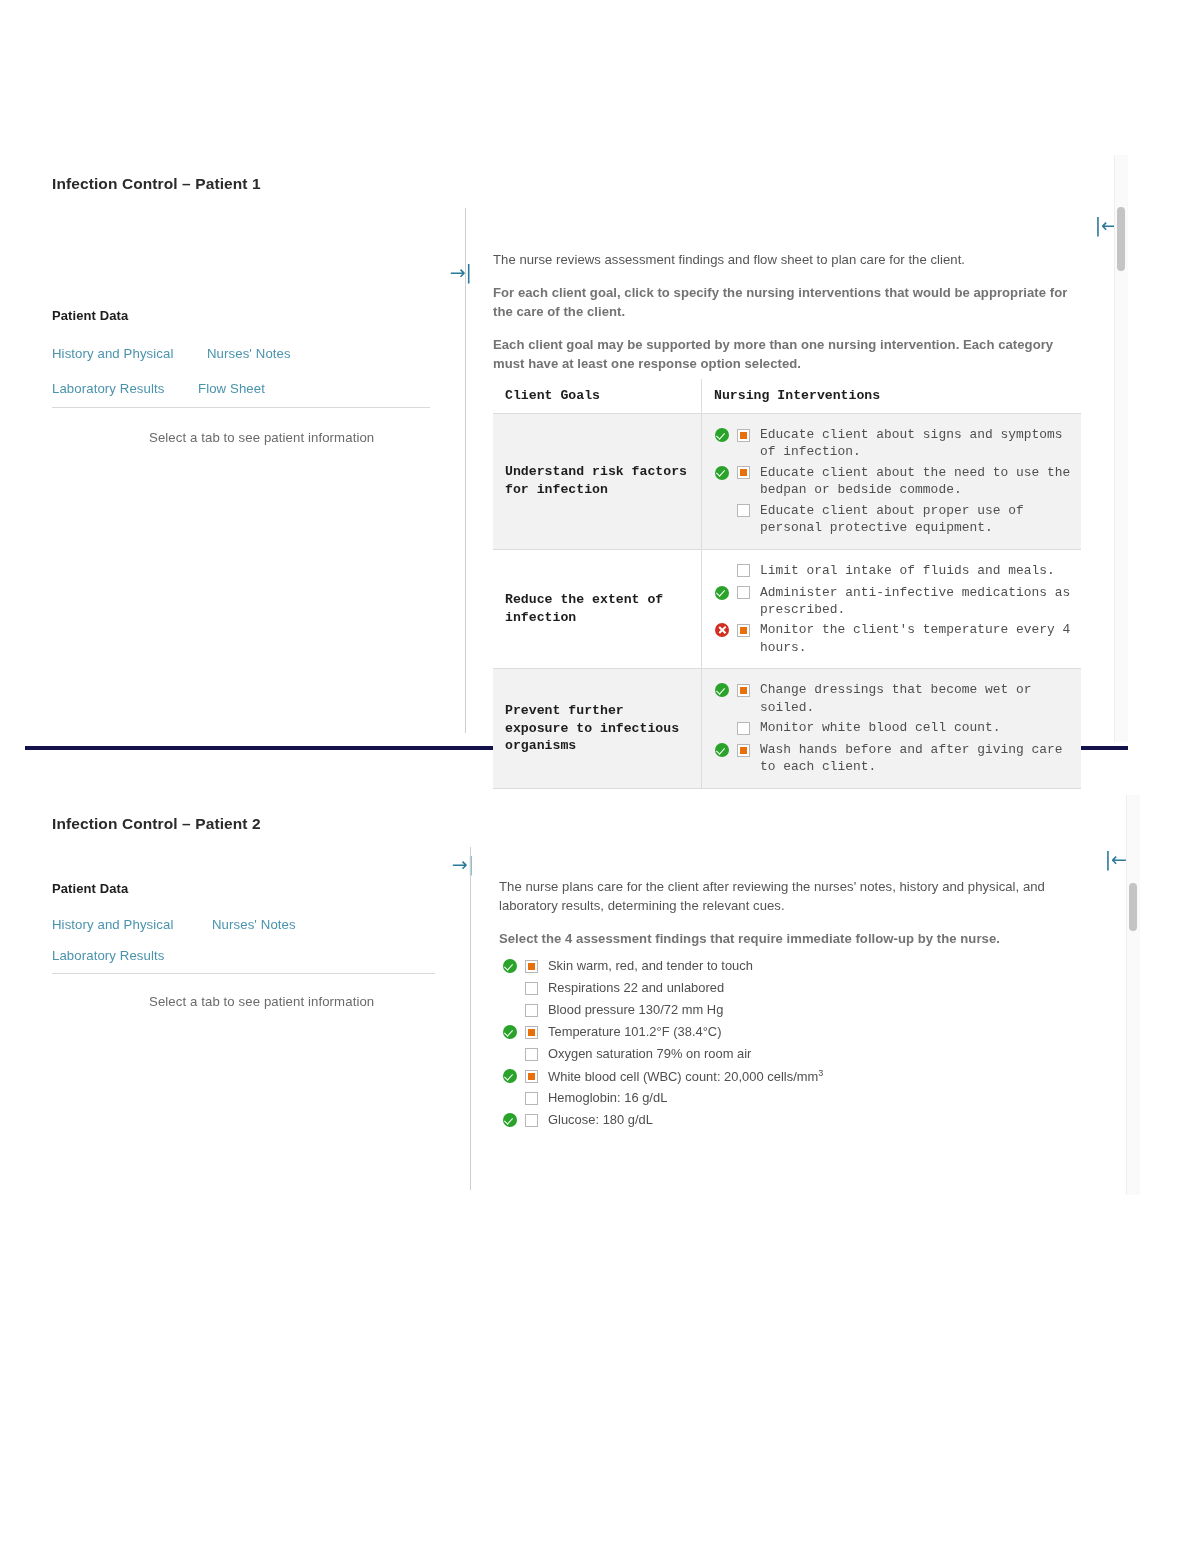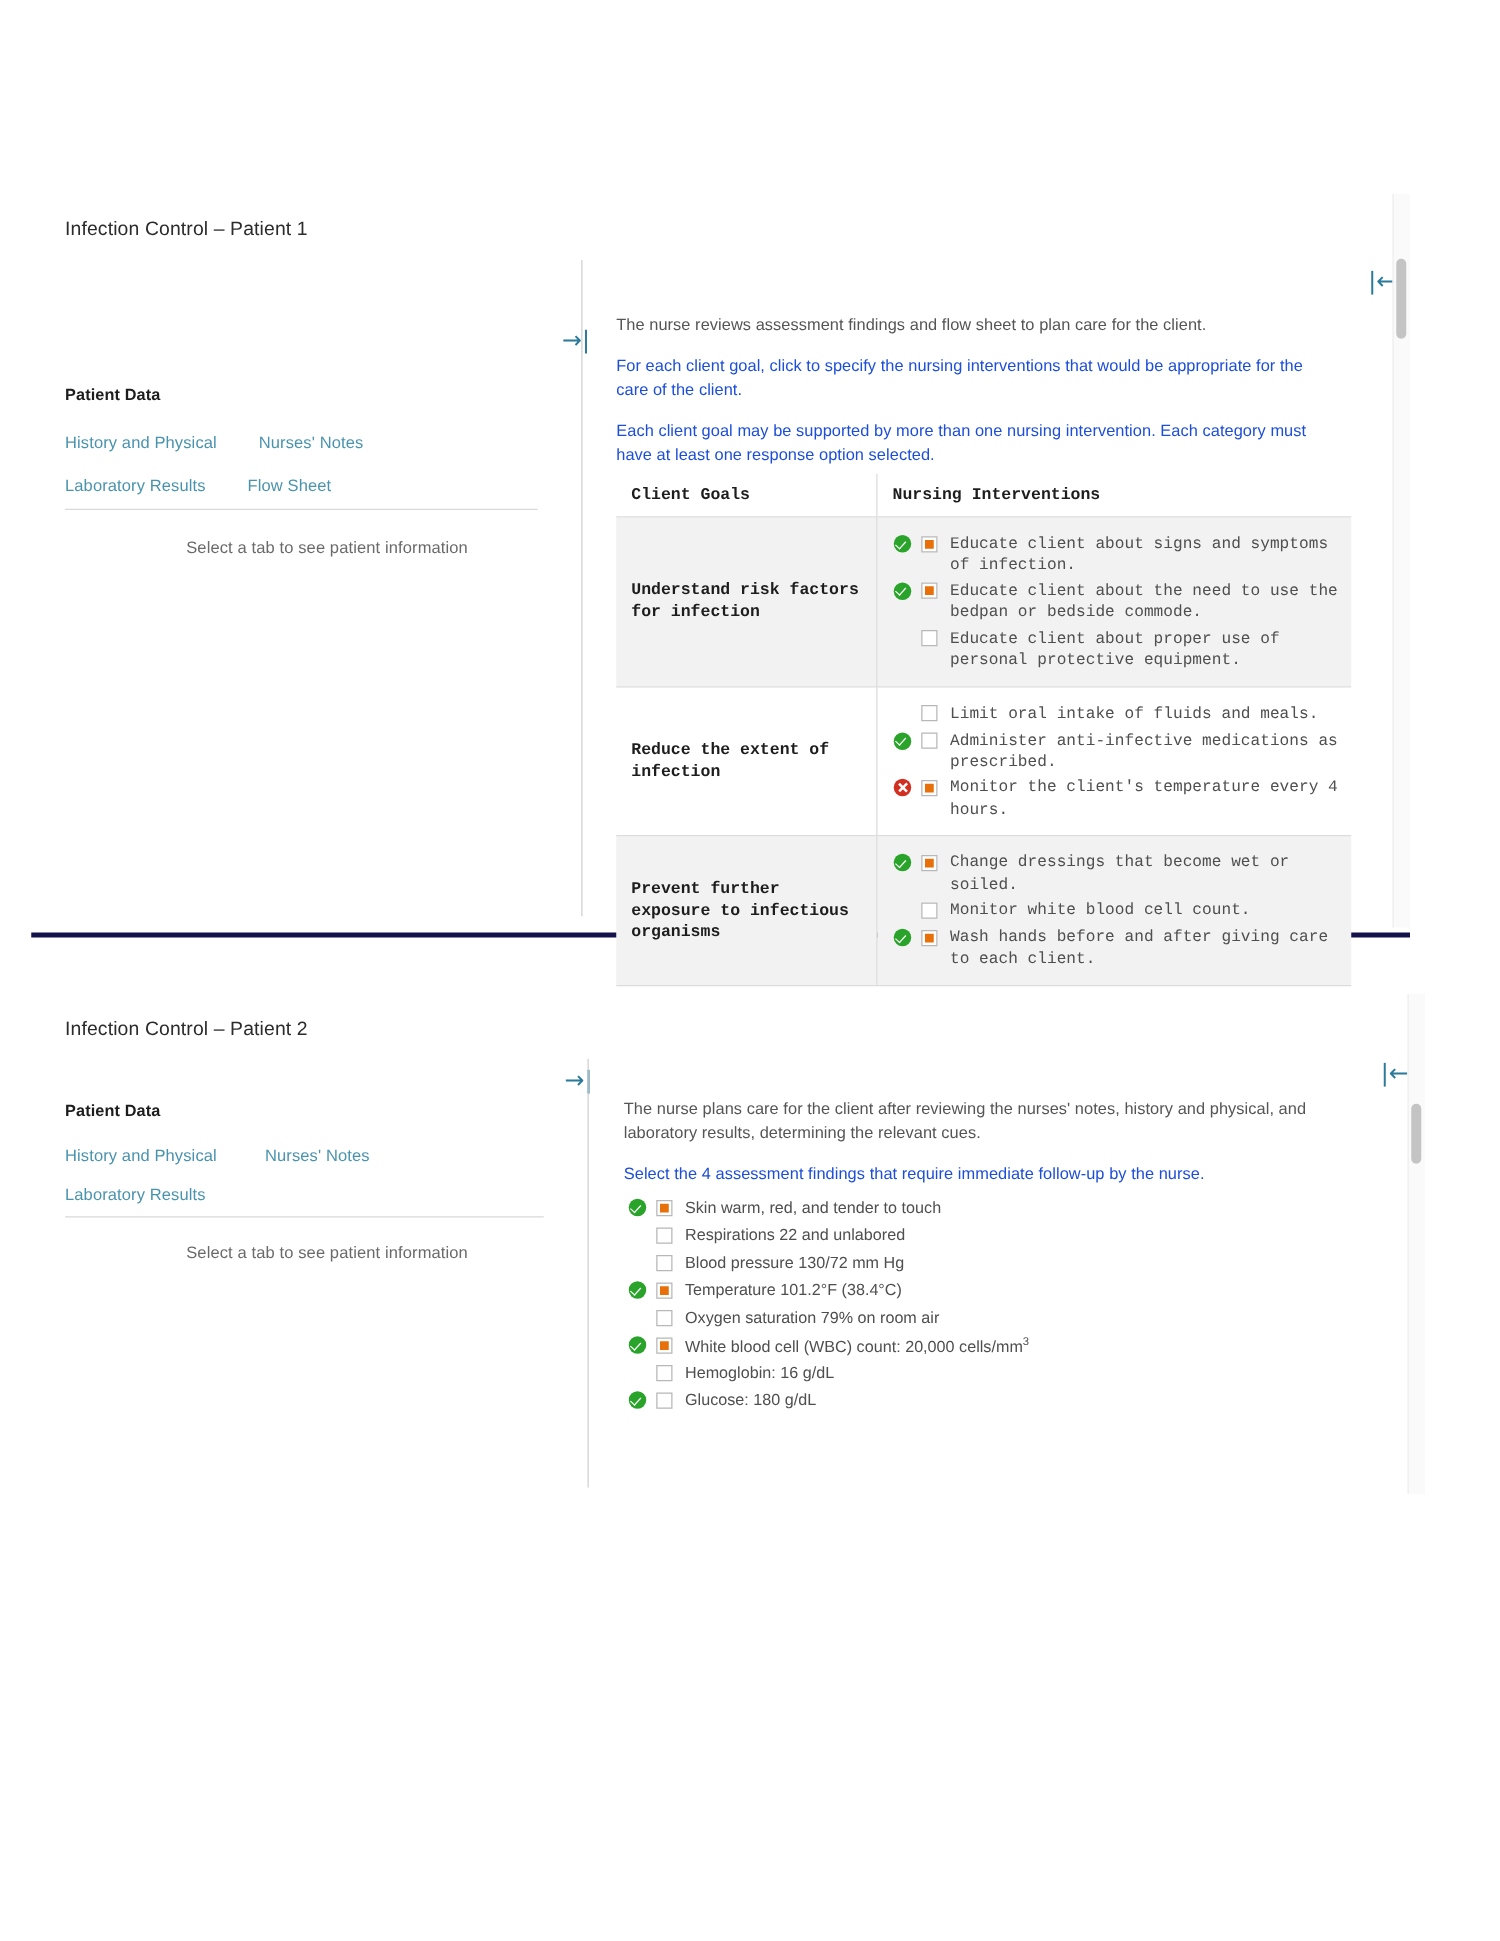--- a/index.html
+++ b/index.html
@@ -41,20 +41,21 @@
     box-sizing: border-box;
   }
 
   .panel-title {
     position: absolute;
     left: 27px;
     font-size: 15.5px;
     color: #2b2b2b;
     letter-spacing: 0.1px;
     white-space: nowrap;
+    font-weight: bold;
   }
 
   
   .left-col {
     position: absolute;
     left: 27px;
     width: 410px;
   }
 
   .collapse-btn {
@@ -109,22 +110,22 @@
 
   .q-intro {
     font-size: 13.1px;
     color: #555555;
     line-height: 1.45;
     letter-spacing: 0.05px;
   }
 
   .q-bold {
     font-size: 13.1px;
-    color: #1d4ed8;
-    font-weight: normal;
+    color: #737373;
+    font-weight: bold;
     line-height: 1.45;
     letter-spacing: 0.05px;
   }
 
   
   .goal-table {
     border-collapse: collapse;
     width: 100%;
     table-layout: fixed;
     font-family: Liberation Mono, monospace;

